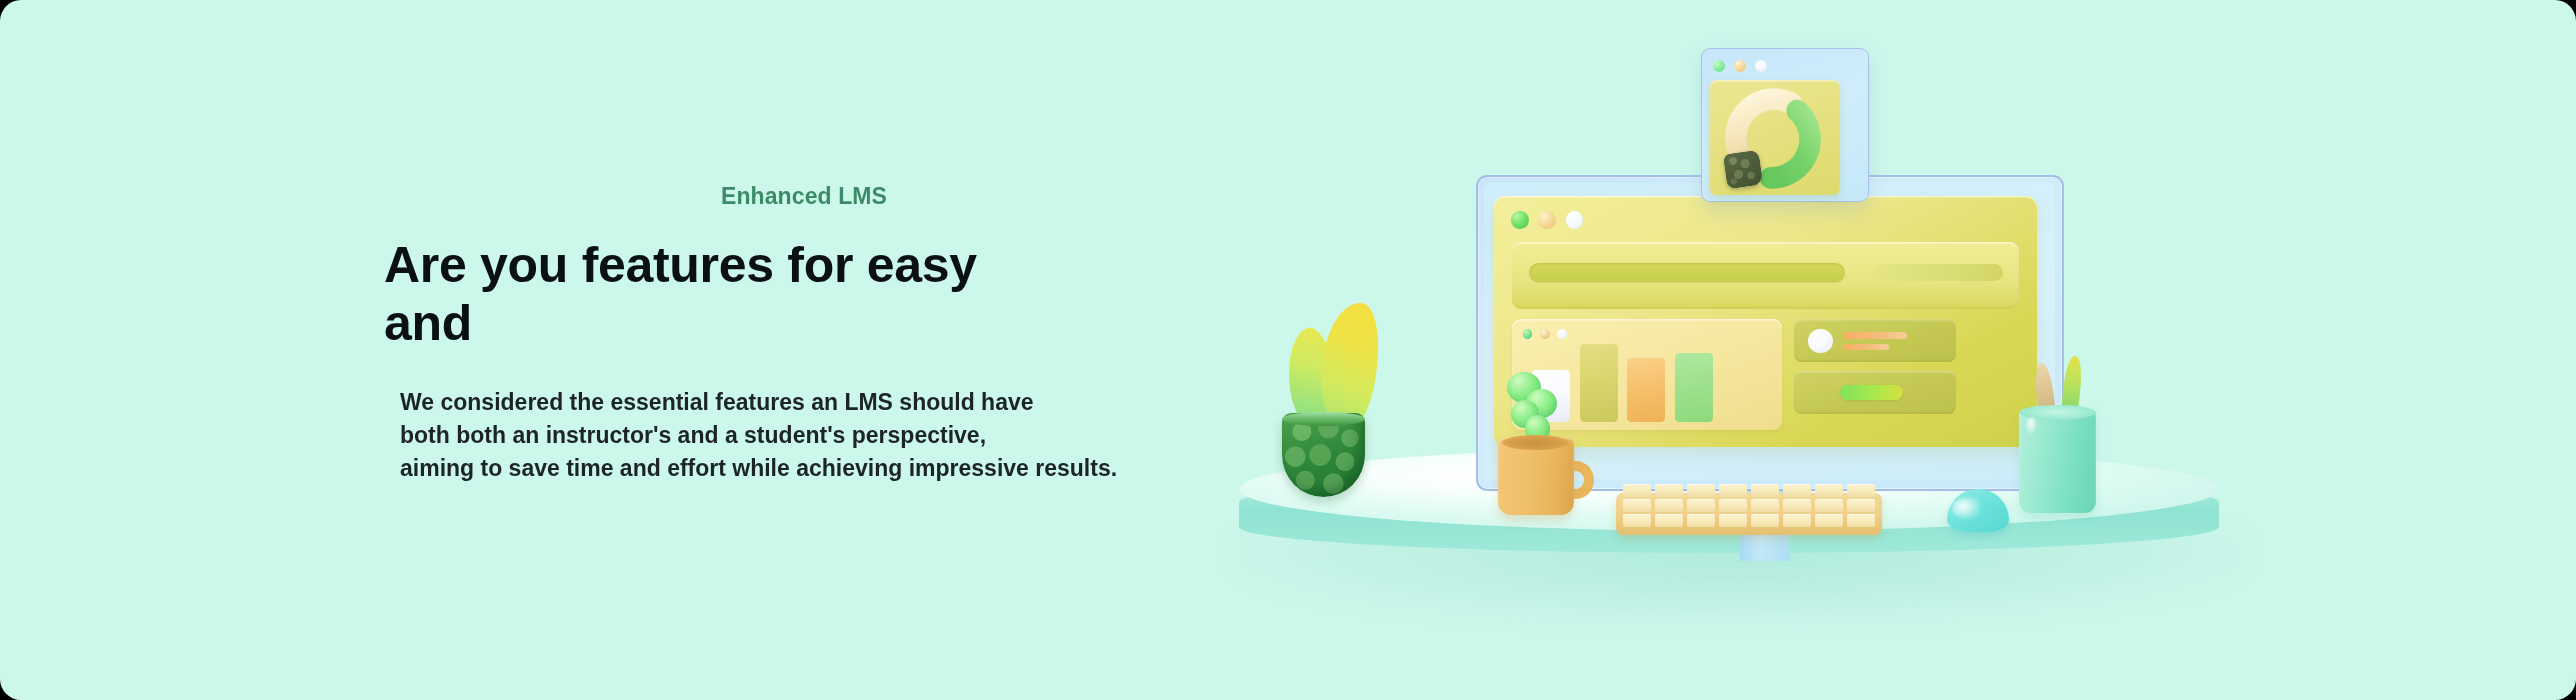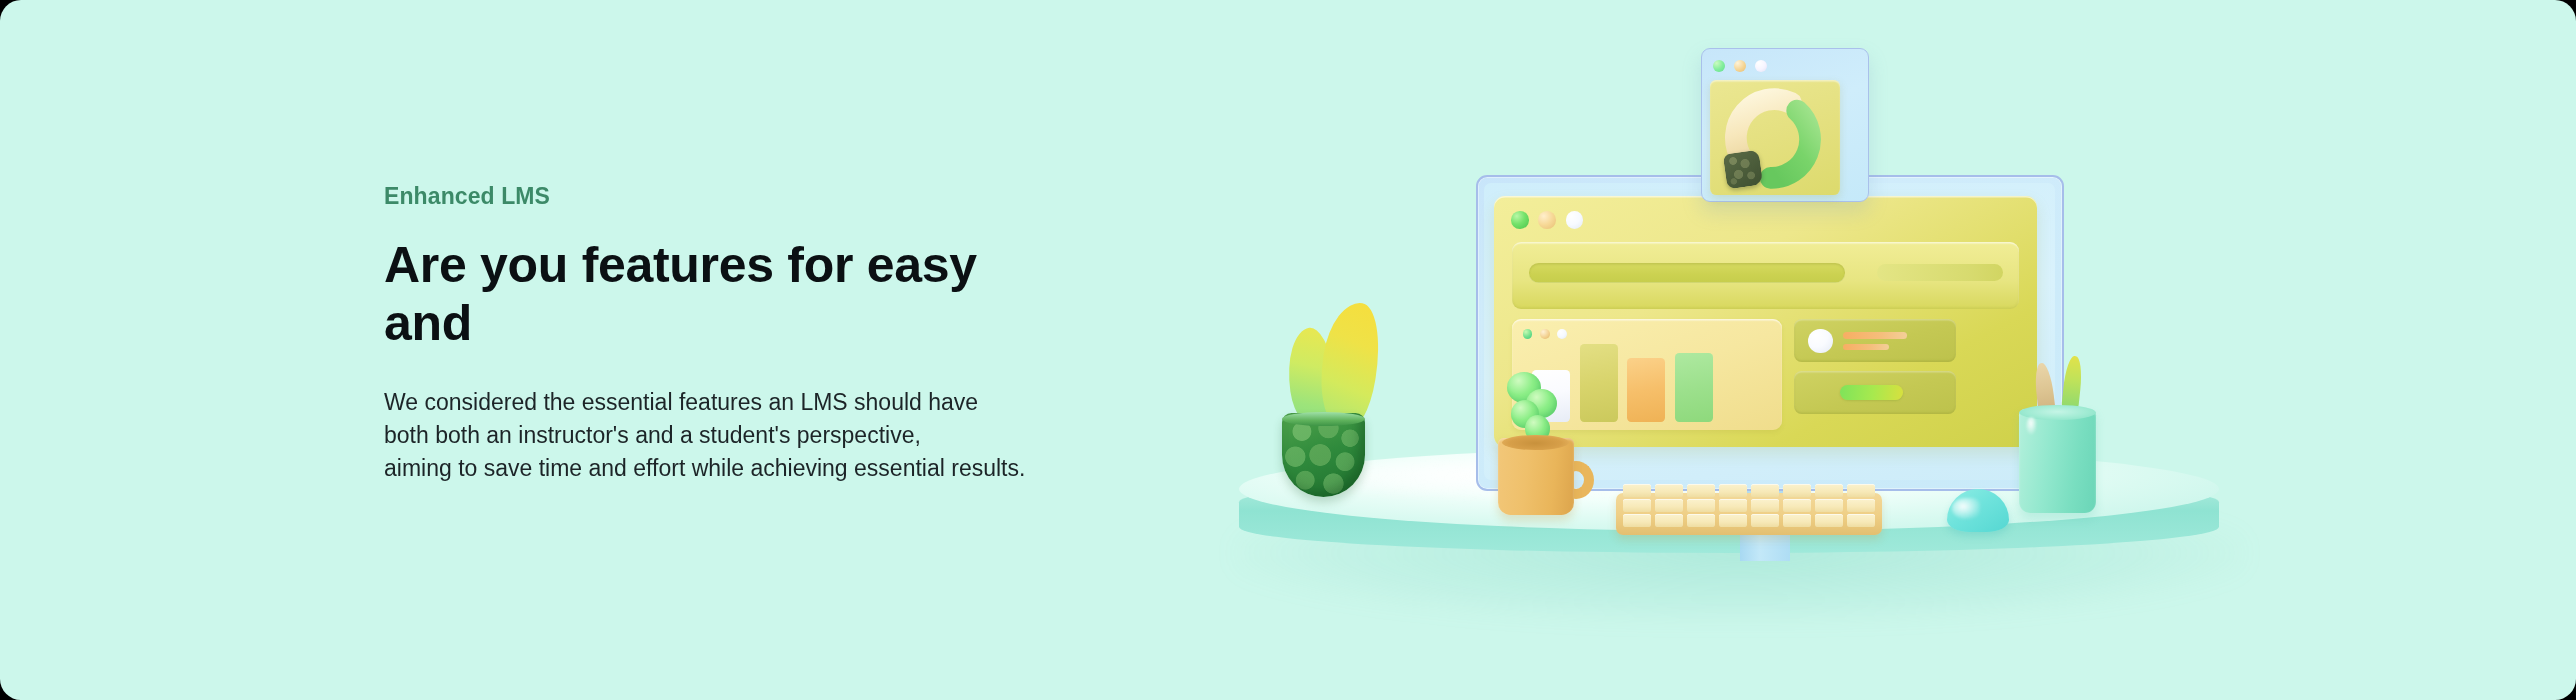--- a/index.html
+++ b/index.html
@@ -32,39 +32,40 @@
     width: 840px;
   }
   #eyebrow {
     font-family: "Liberation Sans", sans-serif;
     font-size: 23px;
     font-weight: bold;
     color: #3C8A68;
     letter-spacing: 0.1px;
     line-height: 1.2;
     margin: 0 0 25px 0;
+    text-align: center;
   }
   #headline {
     font-family: "Liberation Sans", sans-serif;
     font-size: 50px;
     font-weight: bold;
     color: #0B1013;
     line-height: 1.16;
     letter-spacing: -0.3px;
     margin: 0 0 34px 0;
     max-width: 672px;
   }
   #headline .hl-line { display: block; }
   #subcopy {
     font-family: "Liberation Sans", sans-serif;
     font-size: 23px;
-    font-weight: normal;
+    font-weight: bold;
     color: #1C2427;
     line-height: 1.44;
-    margin: 0;
+    margin: 16px;
     max-width: 784px;
   }
   #subcopy .sc-line { display: block; }
 
   
   #illustration {
     position: absolute;
     left: 1218px;
     top: 21px;
     width: 1330px;
@@ -423,21 +424,21 @@
 <div id="hero-card">
 
   <div id="text-block">
     <div id="eyebrow">Enhanced LMS</div>
     <h1 id="headline">
       <span class="hl-line">Are you features for easy and</span>
     </h1>
     <p id="subcopy">
       <span class="sc-line">We considered the essential features an LMS should have</span>
       <span class="sc-line">both both an instructor's and a student's perspective,</span>
-      <span class="sc-line">aiming to save time and effort while achieving essential results.</span>
+      <span class="sc-line">aiming to save time and effort while achieving impressive results.</span>
     </p>
   </div>
 
   <div id="illustration">
 
     <div class="desk-shadow"></div>
     <div class="desk-side"></div>
     <div class="desk-top"></div>
     <div class="desk-top-hl"></div>
 

